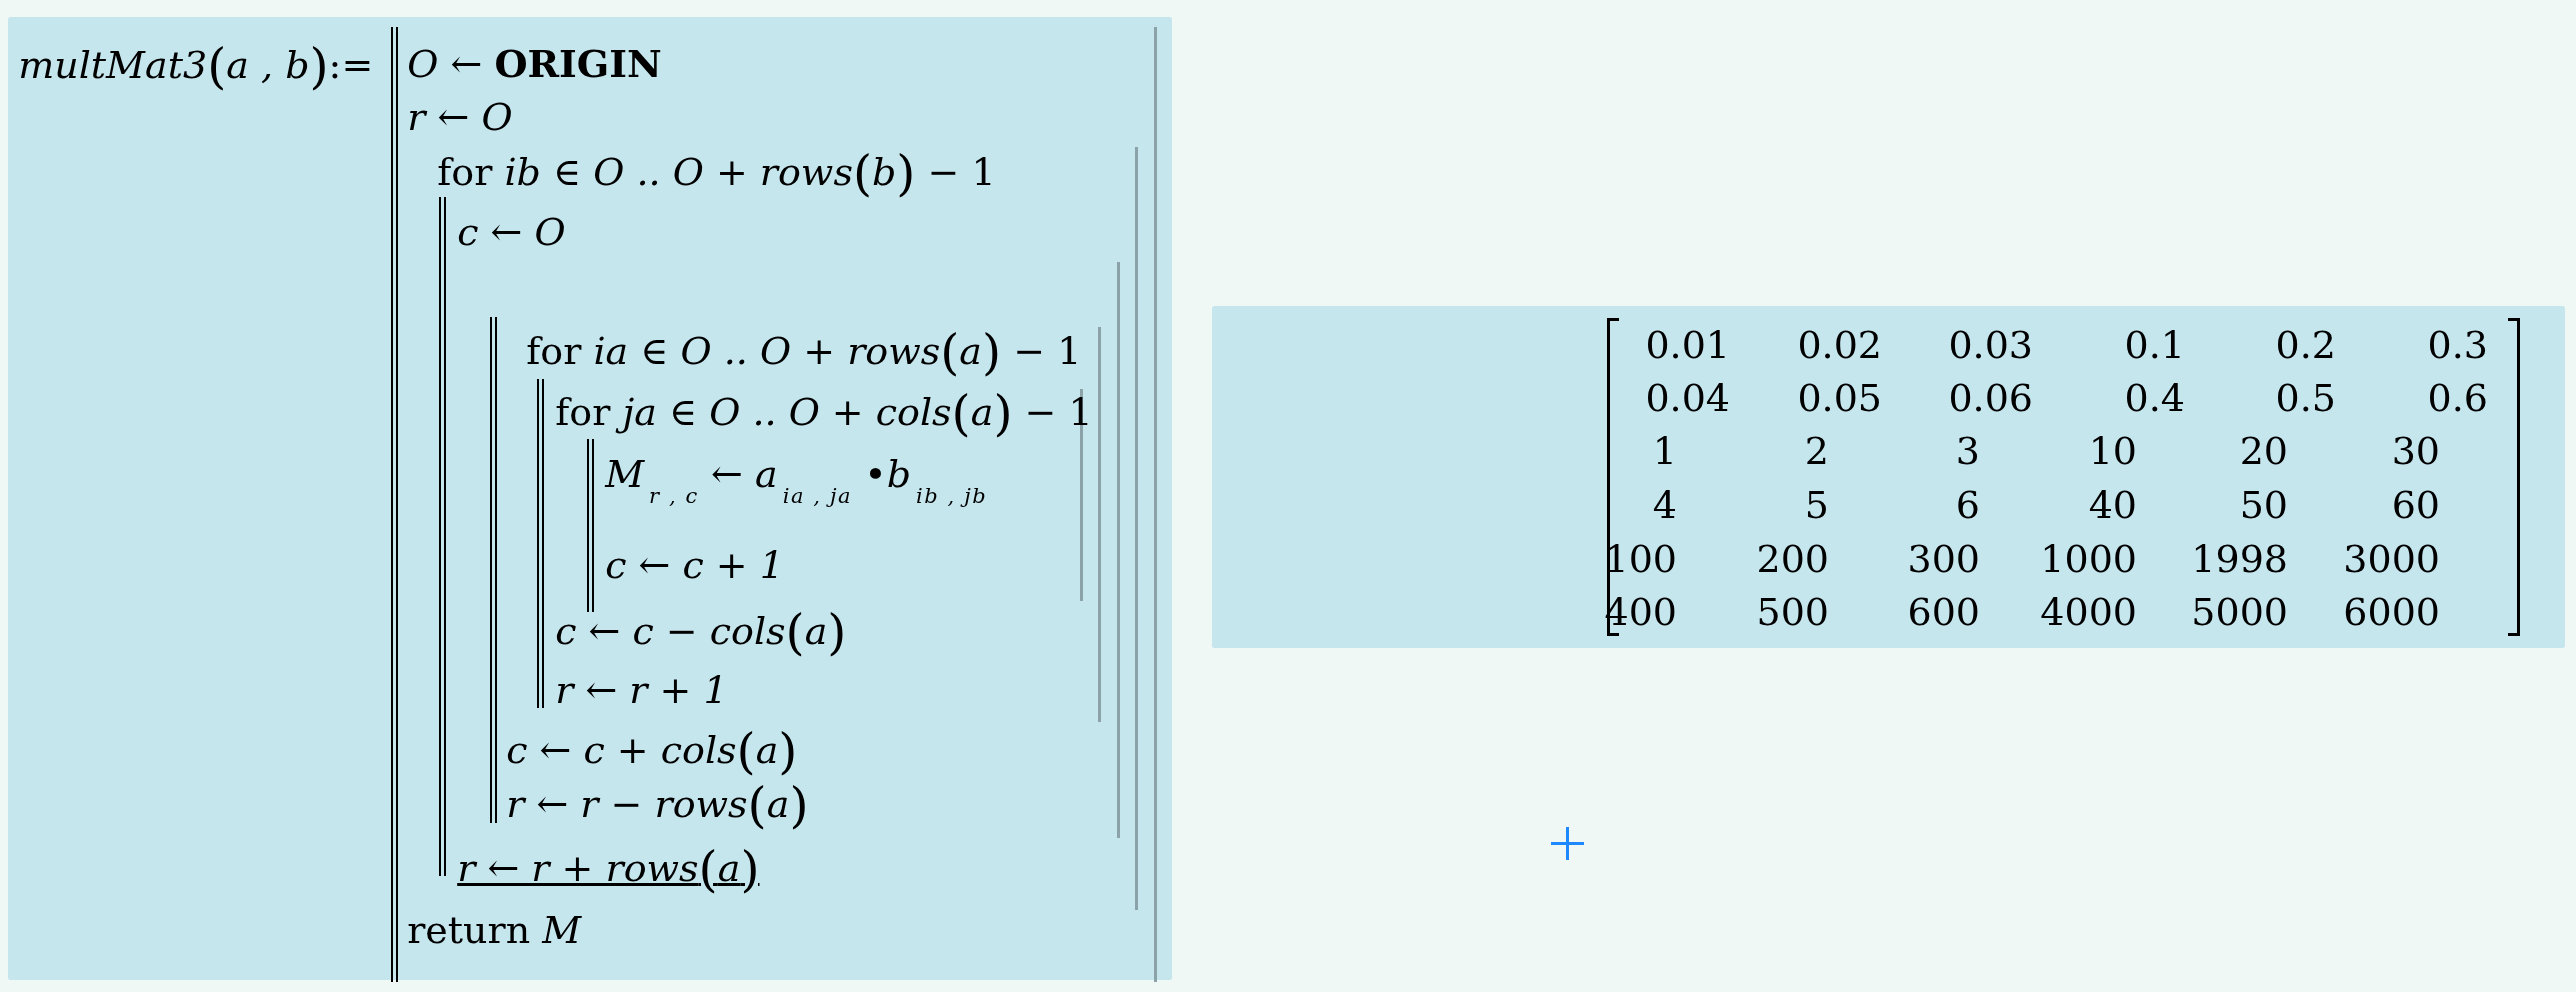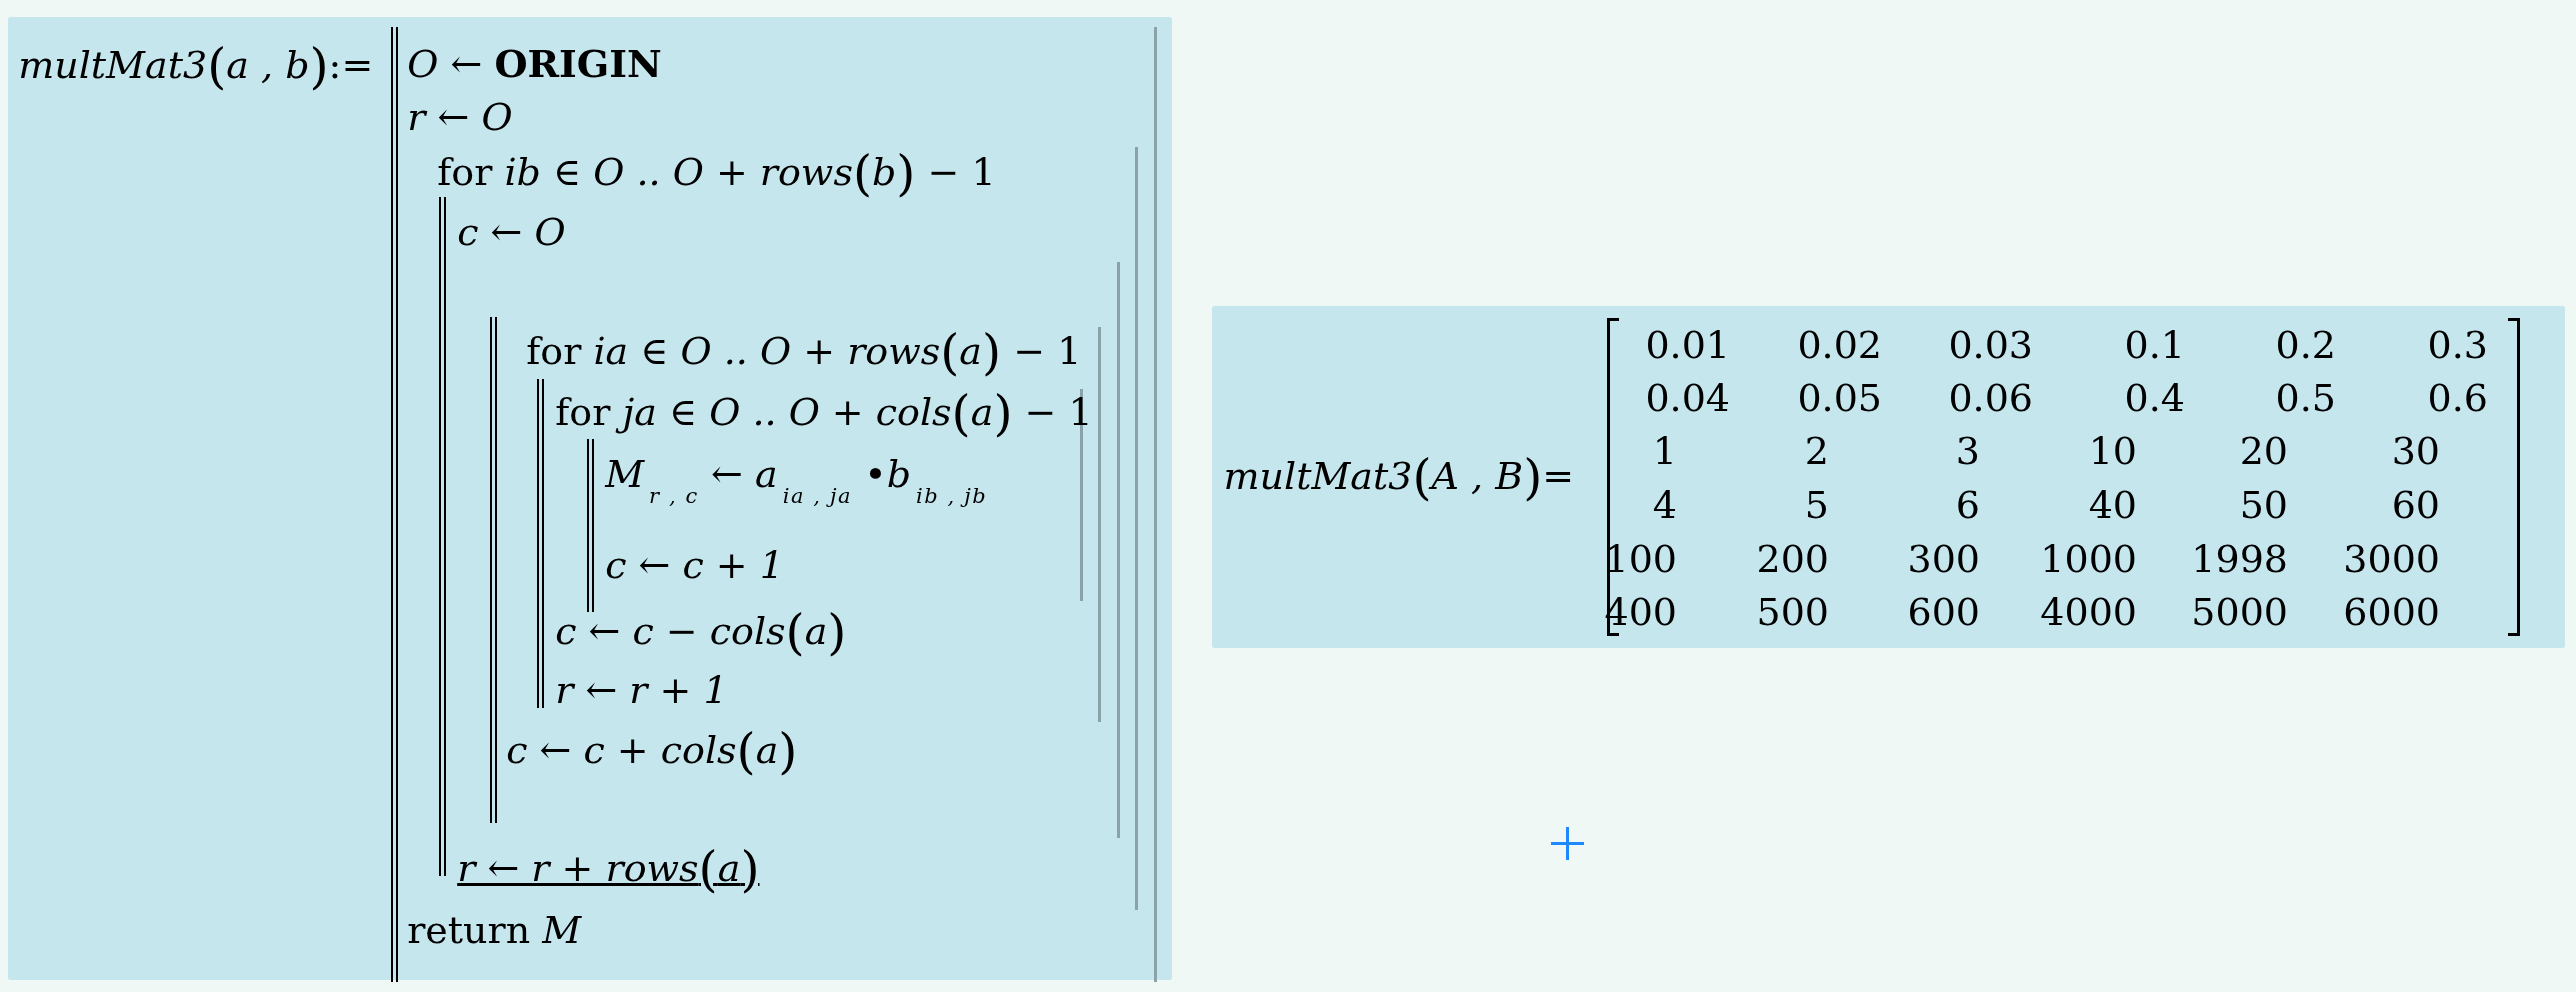--- a/index.html
+++ b/index.html
@@ -116,35 +116,35 @@
   </div>
 
   <div class="ab math it" style="left:547px; top:645px;margin-top:9px;">
     <span>r ← r + 1</span>
   </div>
 
   <div class="ab math" style="left:498px; top:710px;">
     <span class="it">c ← c + cols</span><span class="paren">(</span><span class="it">a</span><span class="paren">)</span>
   </div>
 
+  <div class="ab math" style="left:498px; top:764px;">
+    <span class="it">r ← r − rows</span><span class="paren">(</span><span class="it">a</span><span class="paren">)</span>
+  </div>
 
   <div class="ab math" style="left:449px; top:828px;text-decoration:underline;">
     <span class="it">r ← r + rows</span><span class="paren">(</span><span class="it">a</span><span class="paren">)</span>
   </div>
 
   <div class="ab math" style="left:399px; top:894px;">
     <span>return</span>
     <span class="it">M</span>
   </div>
 </div>
 
 <div id="result-region" class="region">
-  <div class="ab math" style="left:11.5px; top:147px;">
-    <span class="it">multMat3</span><span class="paren">(</span><span class="it">A , B</span><span class="paren">)</span><span>=</span>
-  </div>
 
   <div class="bracket left" style="left:395px; top:11.5px; height:318px;"></div>
   <div class="bracket right" style="left:1296px; top:11.5px; height:318px;"></div>
 
   <div>
 
     <div class="cell" style="left:395px; top:16.5px; width:123px;">0.01</div>
     <div class="cell" style="left:547px; top:16.5px; width:123px;">0.02</div>
     <div class="cell" style="left:698px; top:16.5px; width:123px;">0.03</div>
     <div class="cell" style="left:850px; top:16.5px; width:123px;">0.1</div>

